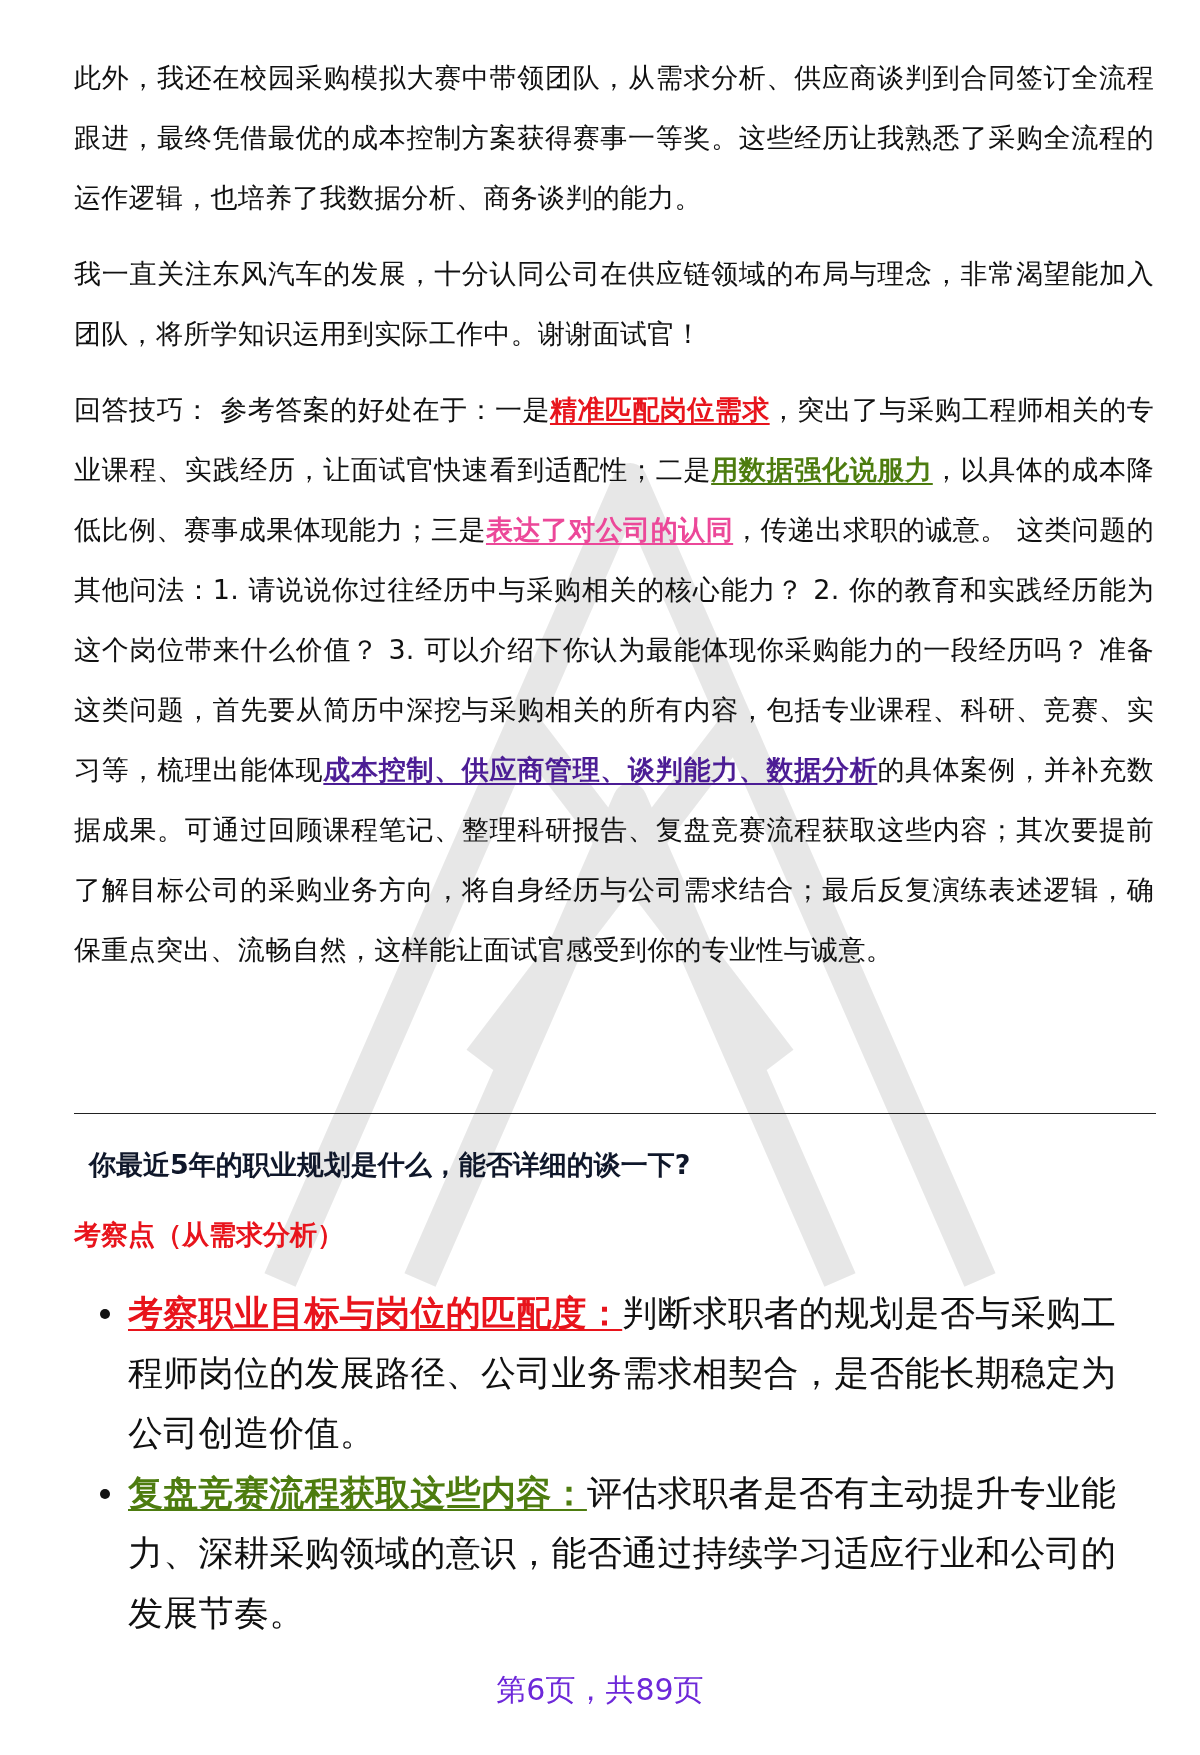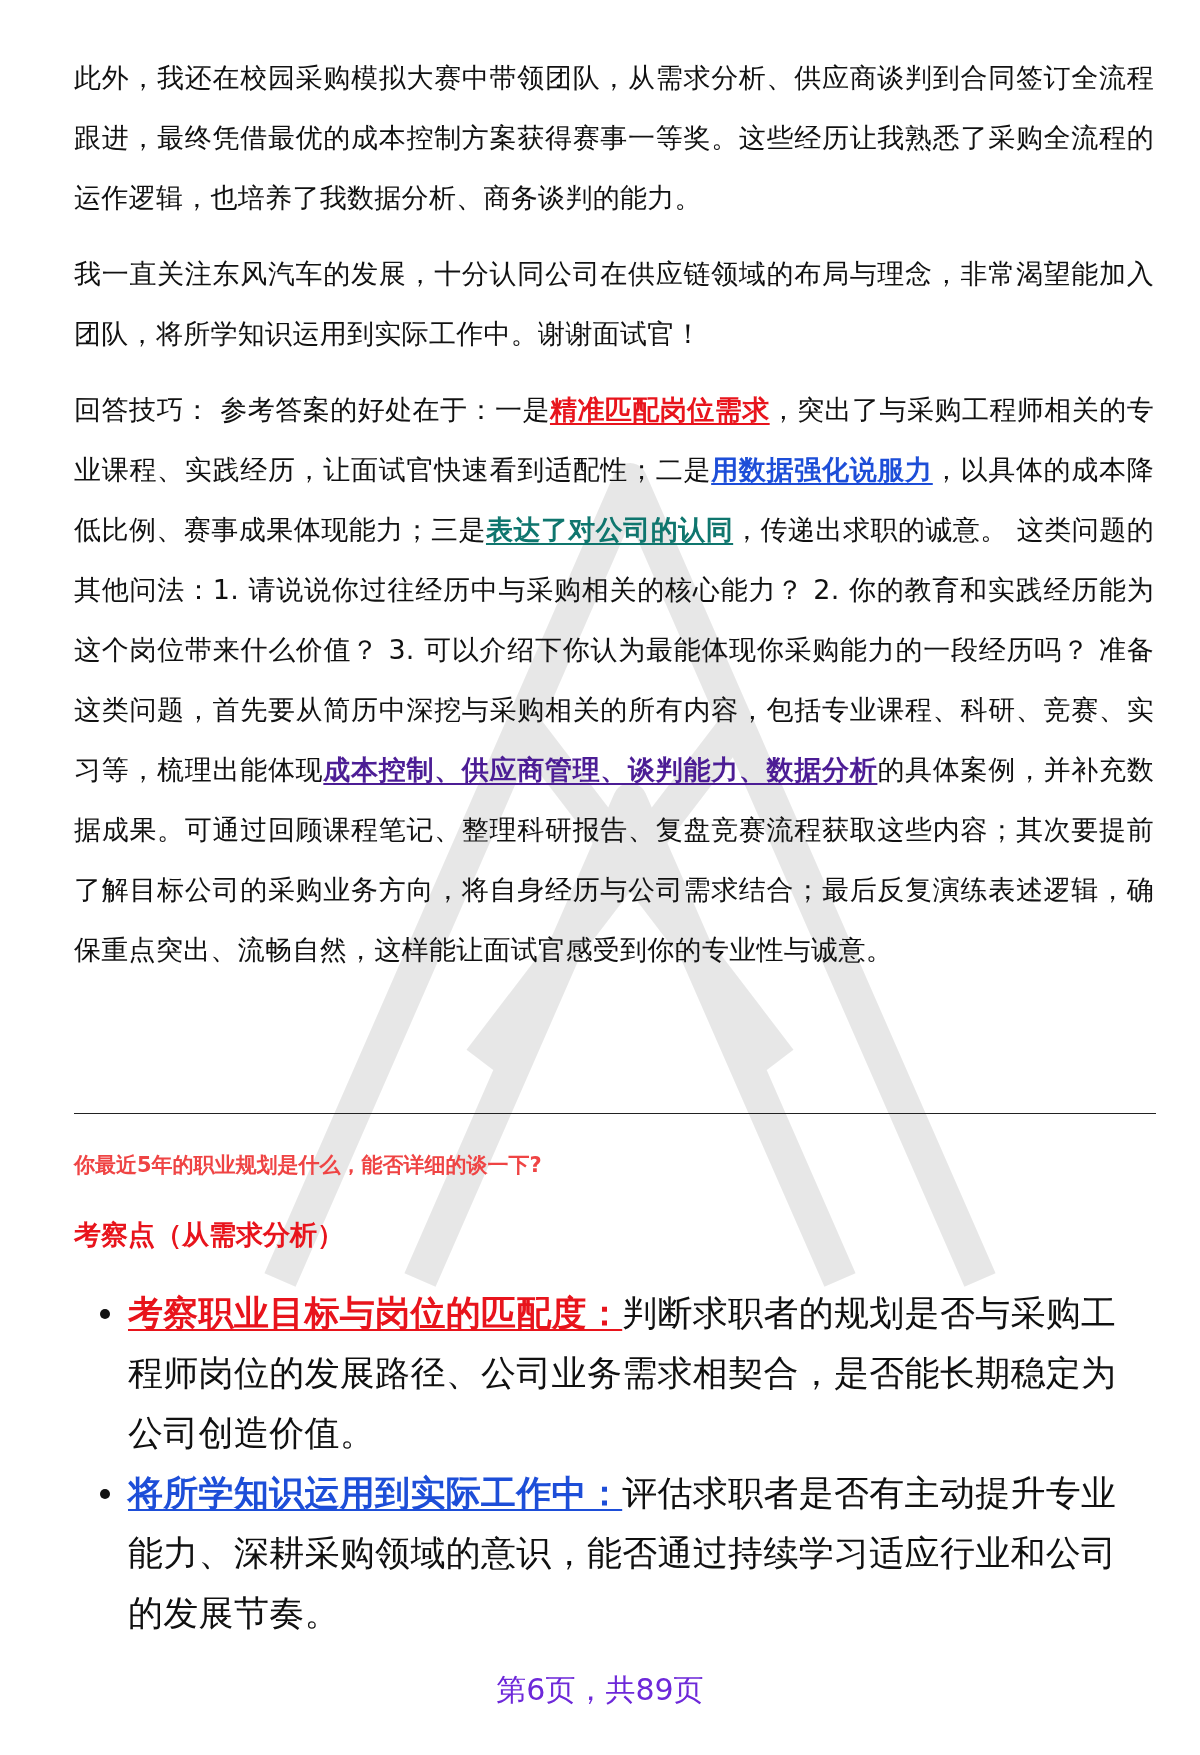--- a/index.html
+++ b/index.html
@@ -8,29 +8,29 @@
     font-family: "DejaVu Sans", "Liberation Sans", sans-serif;
     color: #111111;
   }
   .page { position: absolute; left: 74px; top: 48px; width: 1080px; }
   .para {
     font-size: 27px; line-height: 60px; margin: 0 0 16px 0;
     letter-spacing: 0.3px; text-align: justify;
   }
   .hl { font-weight: bold; text-decoration: underline; text-decoration-thickness: 2px; text-underline-offset: 4px; }
   .hl-red { color: #e8141c; }
-  .hl-blue { color: #1d4ed8; }
-  .hl-green { color: #0f766e; }
+  .hl-blue { color: #4d7c0f; }
+  .hl-green { color: #ec4899; }
   .hl-darkred { color: #4c1d95; }
   .divider {
     position: absolute; left: 74px; top: 1113px; width: 1082px; height: 1px; background: #222;
   }
   .q-title {
-    position: absolute; left: 74px; top: 1143px;
-    font-size: 21px; font-weight: bold; color: #ef4444; line-height: 44px;
+    position: absolute; left: 89px; top: 1143px;
+    font-size: 27px; font-weight: bold; color: #0f172a; line-height: 44px;
   }
   .sub-title {
     position: absolute; left: 74px; top: 1213px;
     font-size: 27px; font-weight: bold; color: #e8141c; line-height: 44px;
   }
   .bullets { position: absolute; left: 100px; top: 1283px; width: 1050px; margin: 0; padding: 0; list-style: none; }
   .bullet { position: relative; padding-left: 28px; font-size: 35px; line-height: 60px; margin-bottom: 0; letter-spacing: 0.3px; }
   .bullet .dot {
     position: absolute; left: 0; top: 26px; width: 10px; height: 10px; border-radius: 50%; background: #111;
   }
@@ -72,17 +72,17 @@
 <div class="q-title">你最近5年的职业规划是什么，能否详细的谈一下?</div>
 <div class="sub-title">考察点（从需求分析）</div>
 
 <ul class="bullets">
   <li class="bullet">
     <span class="dot"></span>
     <span class="hl hl-red">考察职业目标与岗位的匹配度：</span><span>判断求职者的规划是否与采购工程师岗位的发展路径、公司业务需求相契合，是否能长期稳定为公司创造价值。</span>
   </li>
   <li class="bullet">
     <span class="dot"></span>
-    <span class="hl hl-blue">将所学知识运用到实际工作中：</span><span>评估求职者是否有主动提升专业能力、深耕采购领域的意识，能否通过持续学习适应行业和公司的发展节奏。</span>
+    <span class="hl hl-blue">复盘竞赛流程获取这些内容：</span><span>评估求职者是否有主动提升专业能力、深耕采购领域的意识，能否通过持续学习适应行业和公司的发展节奏。</span>
   </li>
 </ul>
 
 <div class="footer">第6页，共89页</div>
 
 </body></html>

